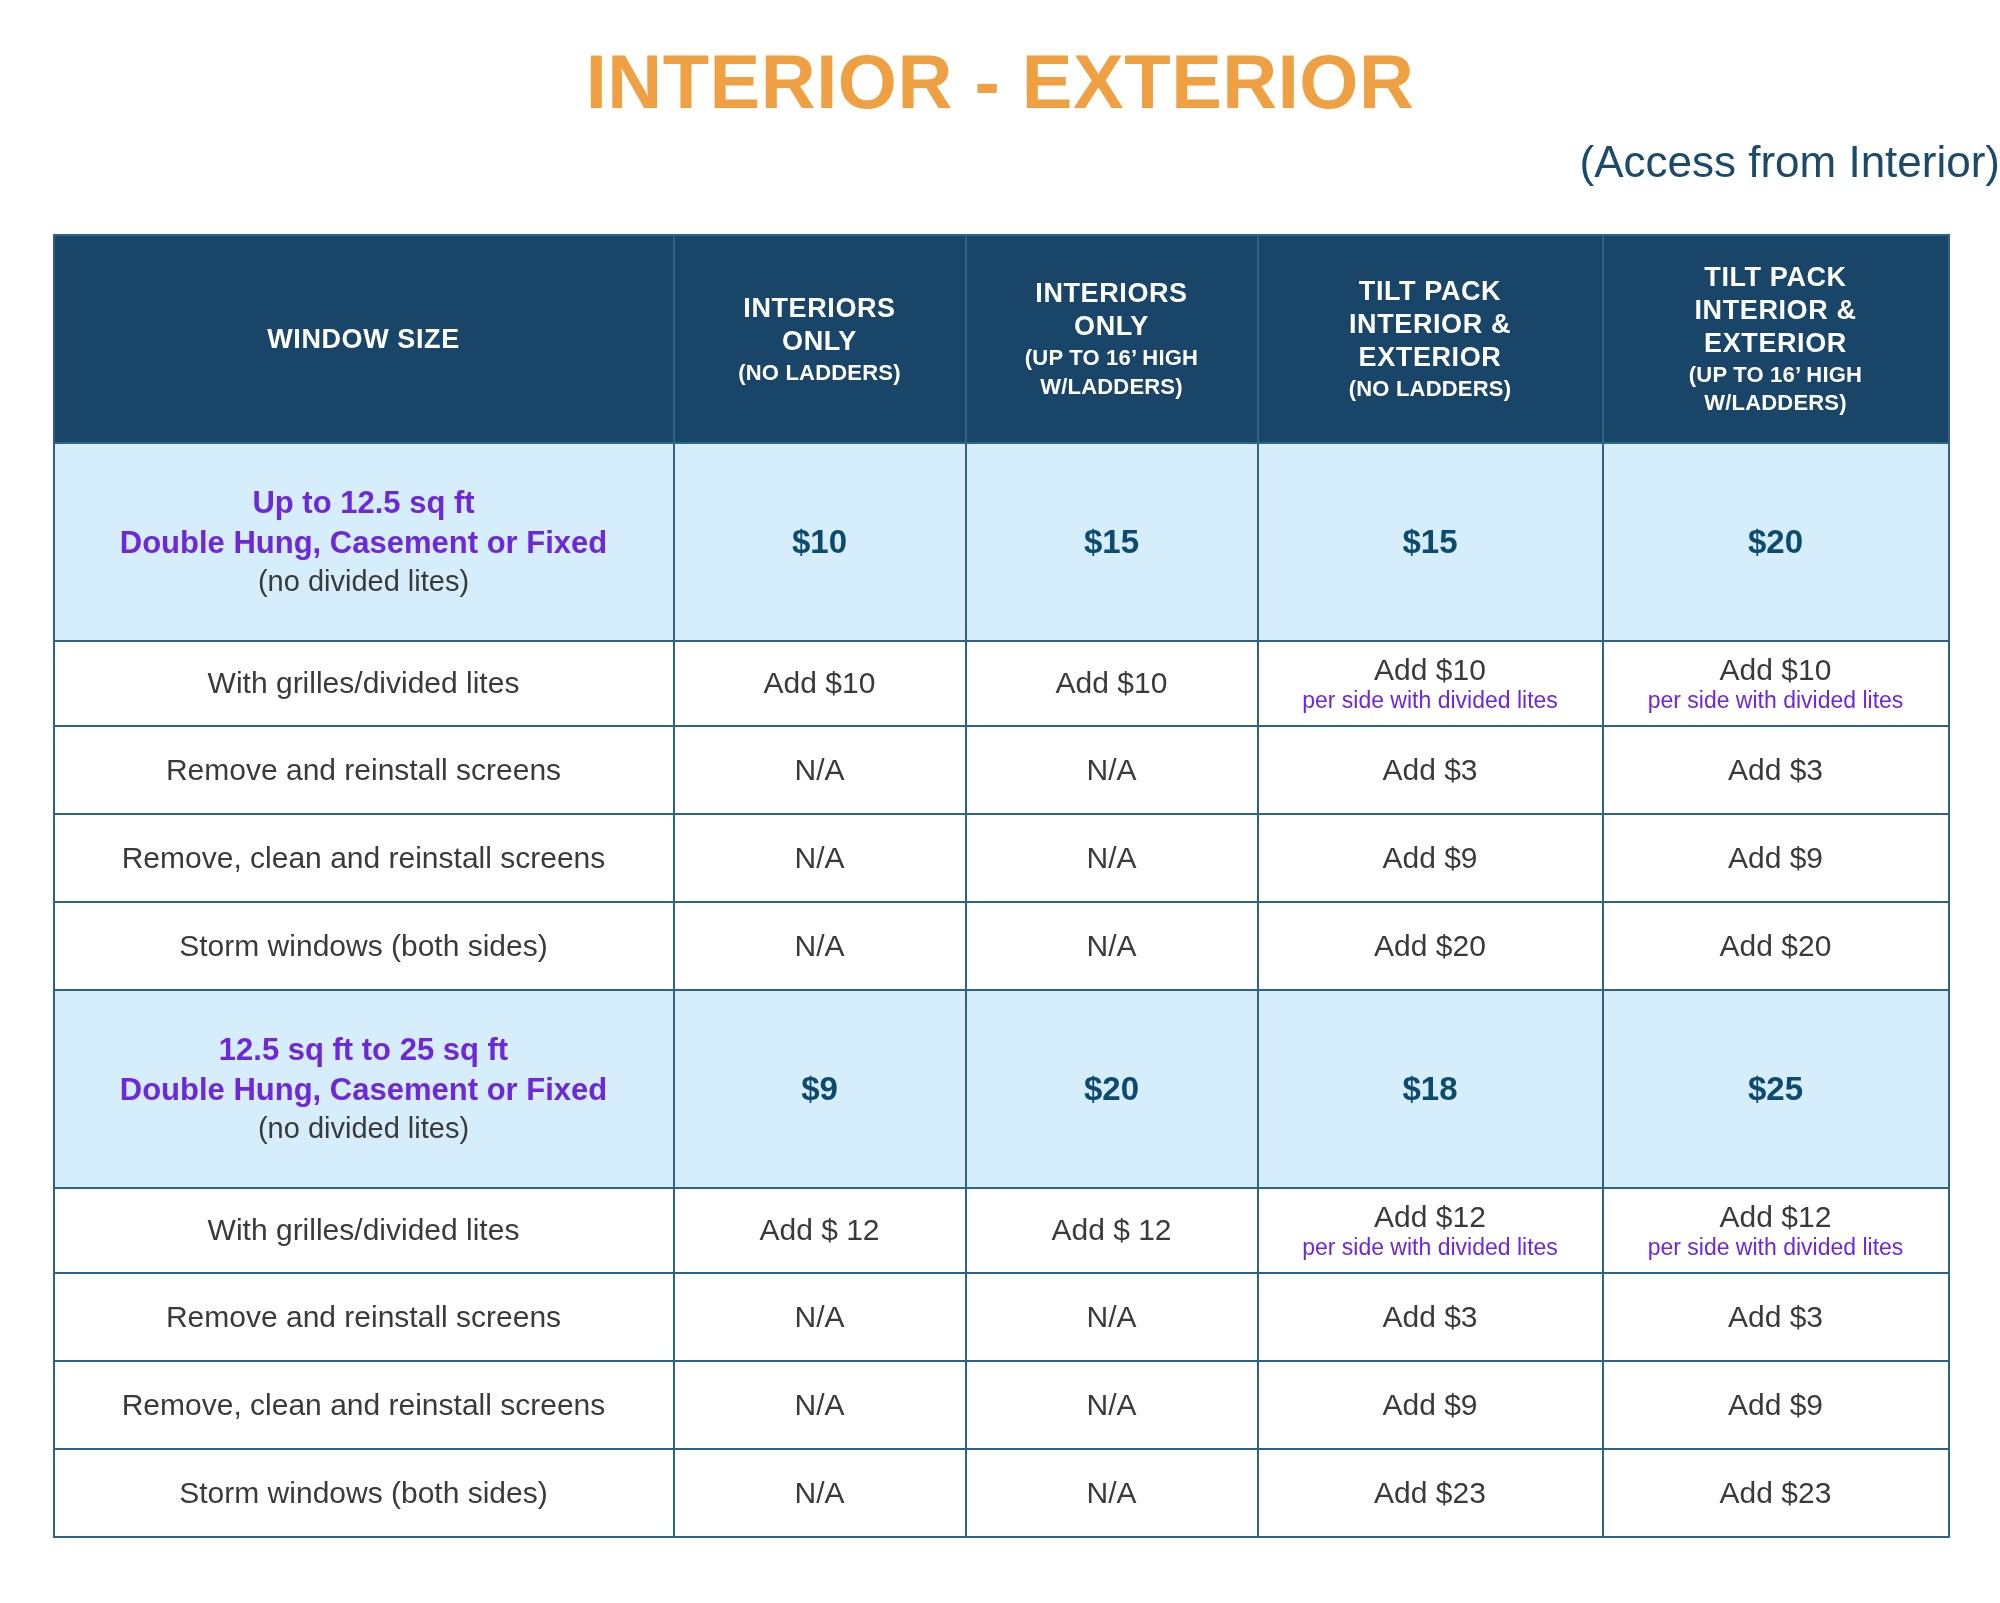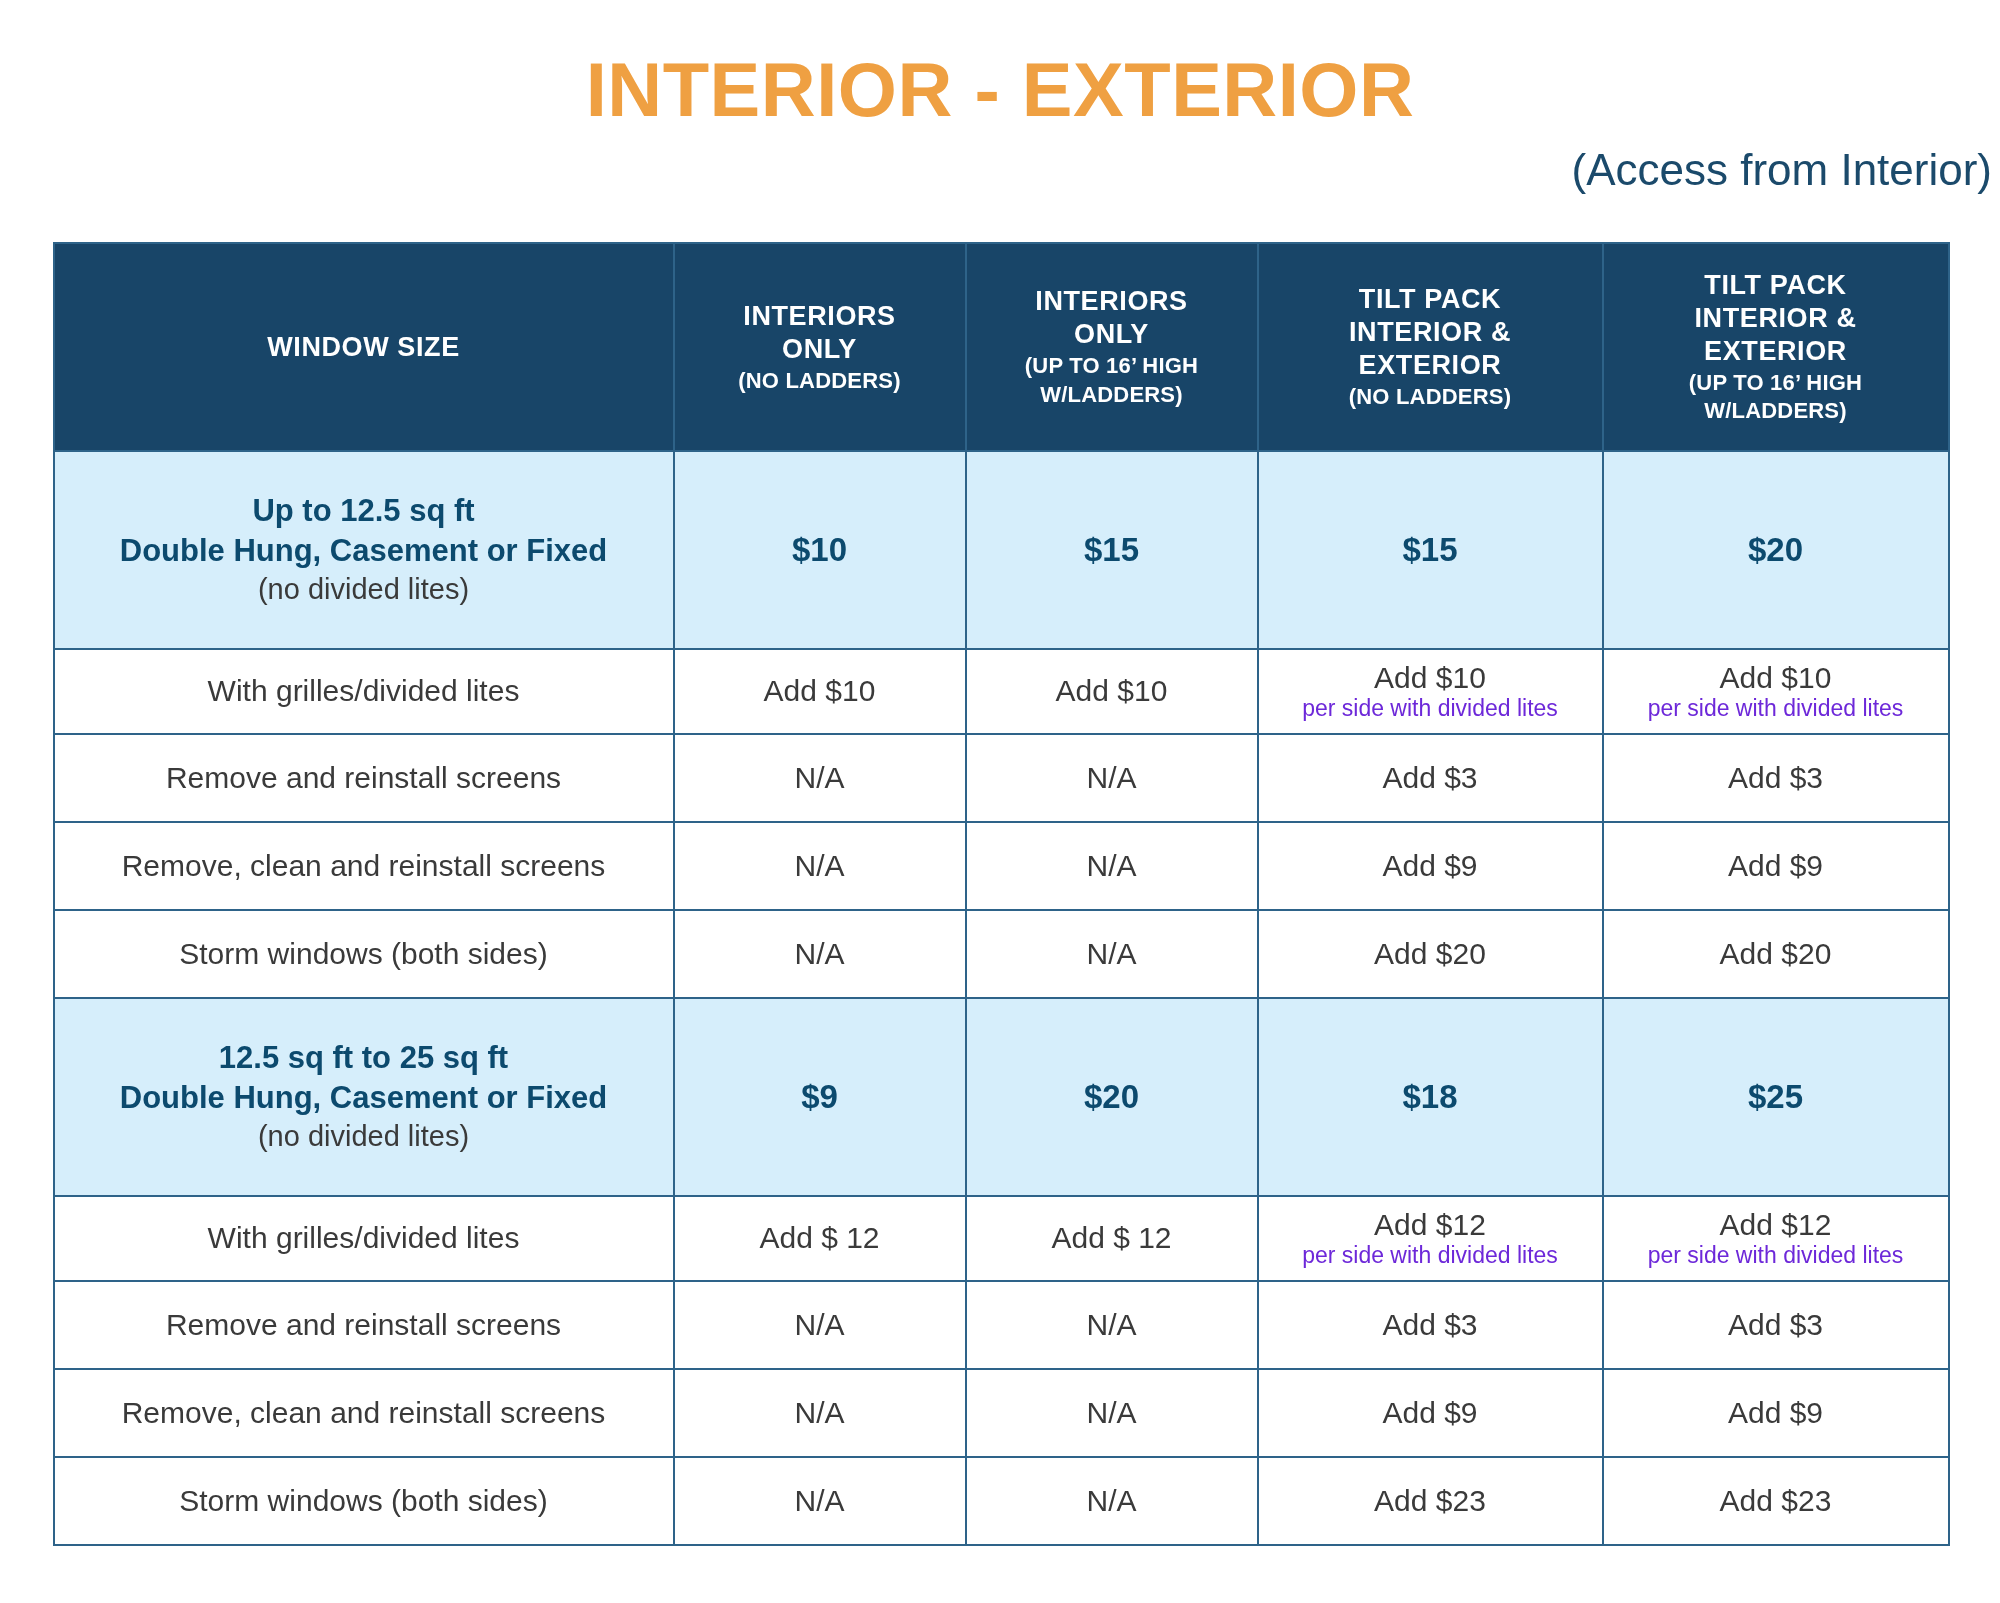--- a/index.html
+++ b/index.html
@@ -9,21 +9,21 @@
     height: 1603px;
     background: #ffffff;
     font-family: "Liberation Sans", sans-serif;
   }
 
   .page {
     width: 2000px;
     height: 1603px;
     position: relative;
     background: #ffffff;
-    padding: 8px;
+    padding: 0;
   }
 
   
   .title-block {
     text-align: center;
     padding-top: 44px;
   }
   .main-title {
     color: #efa042;
     font-size: 76px;
@@ -103,21 +103,21 @@
     background: #d6eefb;
   }
 
   td.size-cell {
     text-align: center;
   }
   .size-main {
     display: block;
     font-size: 31px;
     font-weight: 700;
-    color: #0c4a6e;
+    color: #6d28d9;
     line-height: 1.3;
   }
   .size-note {
     display: block;
     font-size: 29px;
     font-weight: 400;
     color: #3a3a3a;
     line-height: 1.3;
   }
   tr.hilite td.size-cell { padding: 30px 10px; height: 198px; }

